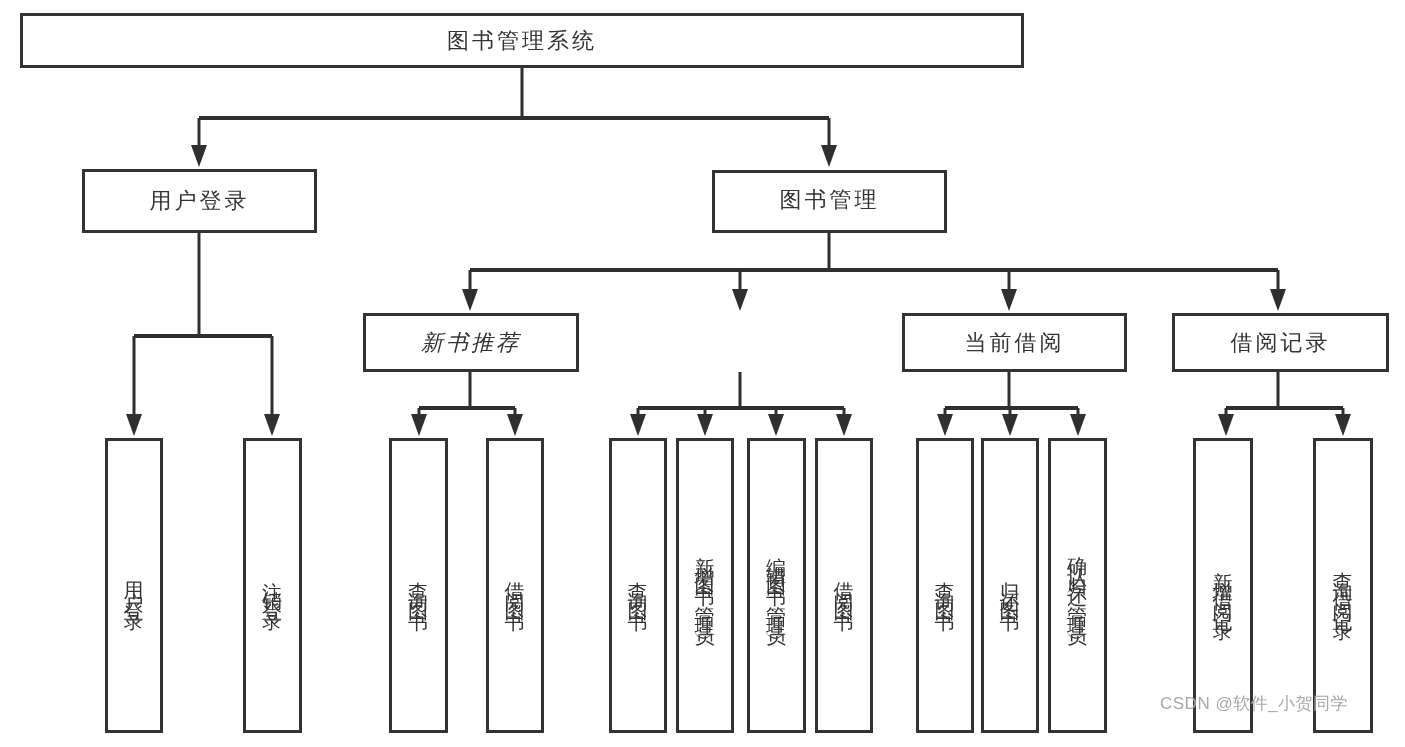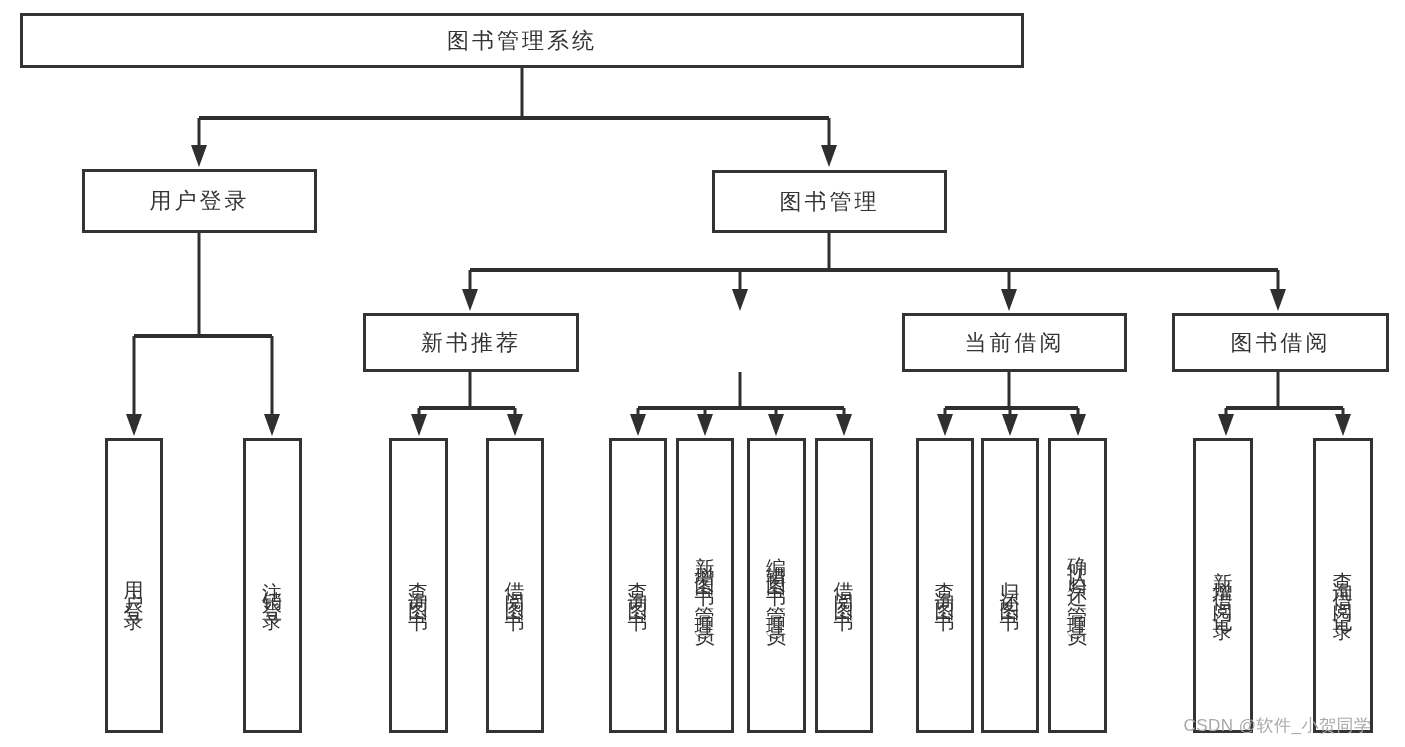--- a/index.html
+++ b/index.html
@@ -38,23 +38,23 @@
   .node.v span {
     writing-mode: vertical-rl;
     text-orientation: mixed;
     font-size: 20px;
     letter-spacing: 10px;
     line-height: 1;
     white-space: nowrap;
   }
   .watermark {
     position: absolute;
-    left: 1160px; top: 714px;
+    left: 1160px; top: 692px;
     width: 235px;
-    text-align: center;
+    text-align: left;
     font-size: 17px;
     letter-spacing: 0.5px;
     color: #a8a8a8;
     z-index: 10;
     white-space: nowrap;
   }
 </style>
 </head>
 <body>
 
@@ -127,32 +127,32 @@
     </g>
   </svg>
 
   <div class="node h" style="left:20px; top:13px; width:1004px; height:55px;">
     <span>图书管理系统</span>
   </div>
 
   <div class="node h" style="left:82px; top:169px; width:235px; height:64px;">
     <span>用户登录</span>
   </div>
-  <div class="node h" style="left:712px; top:170px; width:235px; height:63px;">
+  <div class="node h" style="left:712px; top:170px; width:235px; height:63px;font-family:Liberation Mono, monospace;">
     <span>图书管理</span>
   </div>
 
-  <div class="node h" style="left:363px; top:313px; width:216px; height:59px;">
+  <div class="node h" style="left:363px; top:313px; width:216px; height:59px;font-style:italic;">
     <span>新书推荐</span>
   </div>
   <div class="node h" style="left:902px; top:313px; width:225px; height:59px;">
     <span>当前借阅</span>
   </div>
   <div class="node h" style="left:1172px; top:313px; width:217px; height:59px;">
-    <span>图书借阅</span>
+    <span>借阅记录</span>
   </div>
 
   <div class="node v" style="left:105px; top:438px; width:58px; height:295px;">
     <span>用户登录</span>
   </div>
   <div class="node v" style="left:243px; top:438px; width:59px; height:295px;">
     <span>注销登录</span>
   </div>
 
   <div class="node v" style="left:389px; top:438px; width:59px; height:295px;">

